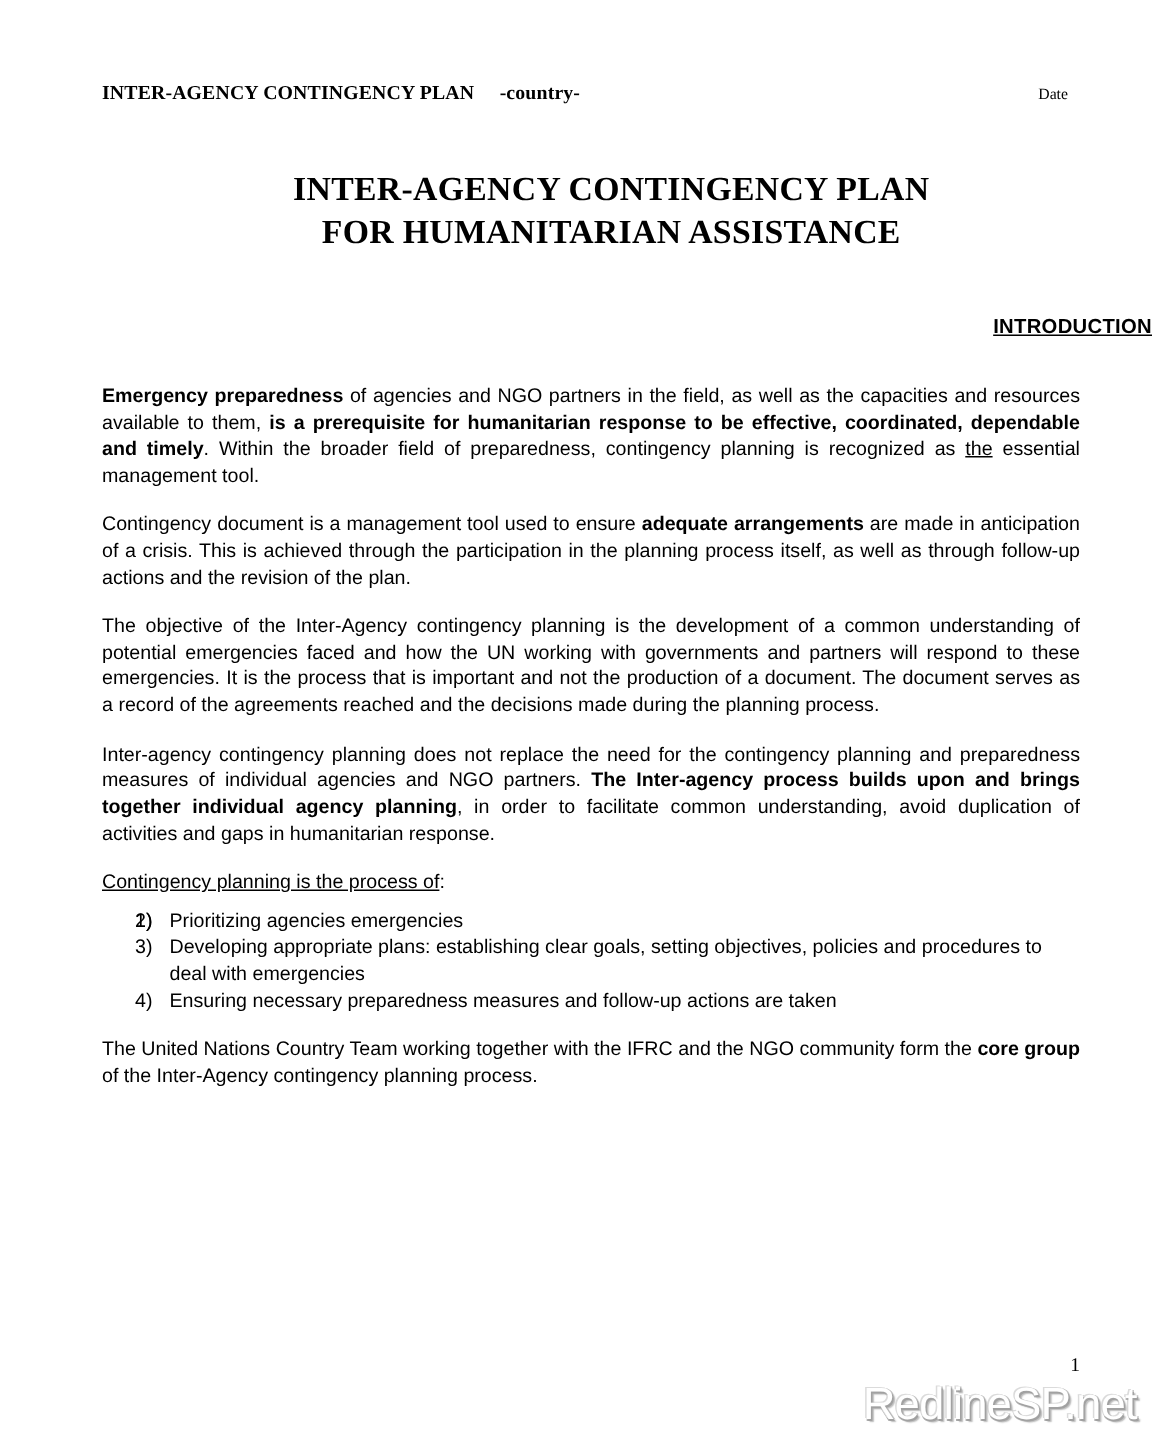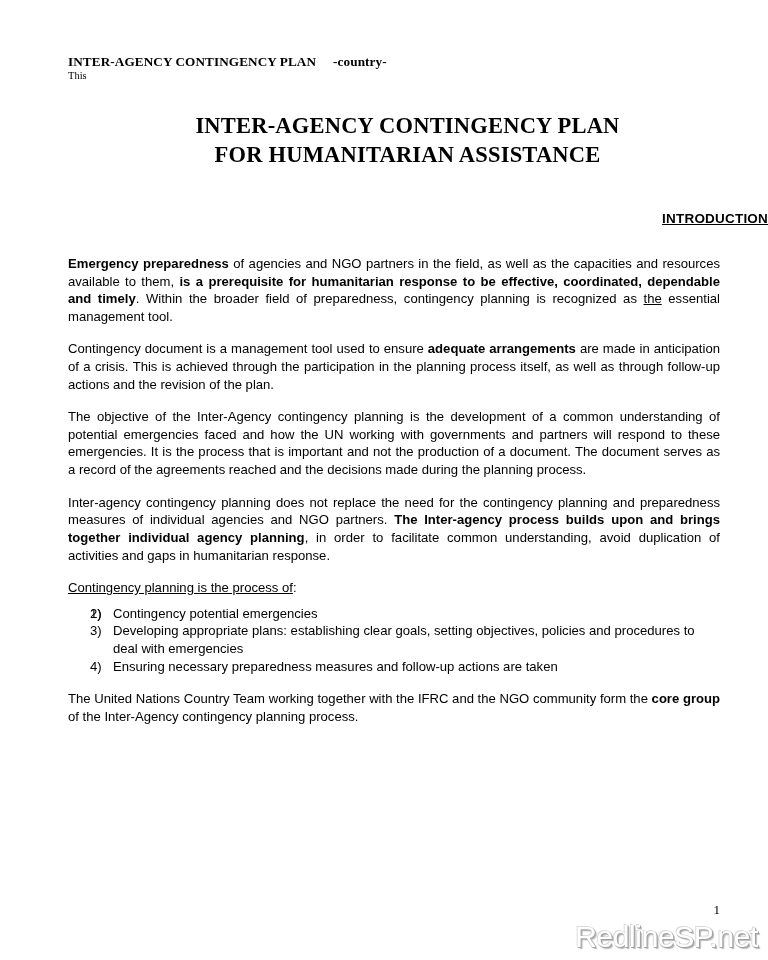--- a/index.html
+++ b/index.html
@@ -21,21 +21,20 @@
   
   .running-header {
     position: absolute;
     left: 68px;
     right: 48px;
     top: 54px;
     display: flex;
     align-items: baseline;
     justify-content: space-between;
     font-family: "Liberation Serif", serif;
-    flex-direction: column;
   }
 
   .running-header-left {
     font-weight: bold;
     font-size: 13.2px;
     letter-spacing: 0.1px;
     white-space: pre;
   }
 
   .running-header-date {
@@ -170,21 +169,21 @@
     user-select: none;
   }
 </style>
 </head>
 <body>
 
 <div class="page">
 
   <div class="running-header">
     <div class="running-header-left">INTER-AGENCY CONTINGENCY PLAN     -country-</div>
-    <div class="running-header-date">This</div>
+    <div class="running-header-date">Date</div>
   </div>
 
   <div class="doc-title">
     <span class="line">INTER-AGENCY CONTINGENCY PLAN</span>
     <span class="line">FOR HUMANITARIAN ASSISTANCE</span>
   </div>
 
   <div class="section-heading">
     <span>INTRODUCTION</span>
   </div>
@@ -196,21 +195,21 @@
     <p class="para"><span>Contingency document is a management tool used to ensure </span><b>adequate arrangements</b><span> are made in anticipation of a crisis. This is achieved through the participation in the planning process itself, as well as through follow-up actions and the revision of the plan.</span></p>
 
     <p class="para"><span>The objective of the Inter-Agency contingency planning is the development of a common understanding of potential emergencies faced and how the UN working with governments and partners will respond to these emergencies. It is the process that is important and not the production of a document. The document serves as a record of the agreements reached and the decisions made during the planning process.</span></p>
 
     <p class="para"><span>Inter-agency contingency planning does not replace the need for the contingency planning and preparedness measures of individual agencies and NGO partners. </span><b>The Inter-agency process builds upon and brings together individual agency planning</b><span>, in order to facilitate common understanding, avoid duplication of activities and gaps in humanitarian response.</span></p>
 
     <p class="lead-in"><span class="u">Contingency planning is the process of</span><span>:</span></p>
 
     <ol class="numlist">
       <li><span class="marker">1)</span></li>
-      <li><span class="marker">2)</span><span>Contingency potential emergencies</span></li>
+      <li><span class="marker">2)</span><span>Prioritizing agencies emergencies</span></li>
       <li><span class="marker">3)</span><span>Developing appropriate plans: establishing clear goals, setting objectives, policies and procedures to deal with emergencies</span></li>
       <li><span class="marker">4)</span><span>Ensuring necessary preparedness measures and follow-up actions are taken</span></li>
     </ol>
 
     <p class="para"><span>The United Nations Country Team working together with the IFRC and the NGO community form the </span><b>core group</b><span> of the Inter-Agency contingency planning process.</span></p>
 
   </div>
 
   <div class="page-number">1</div>
 

